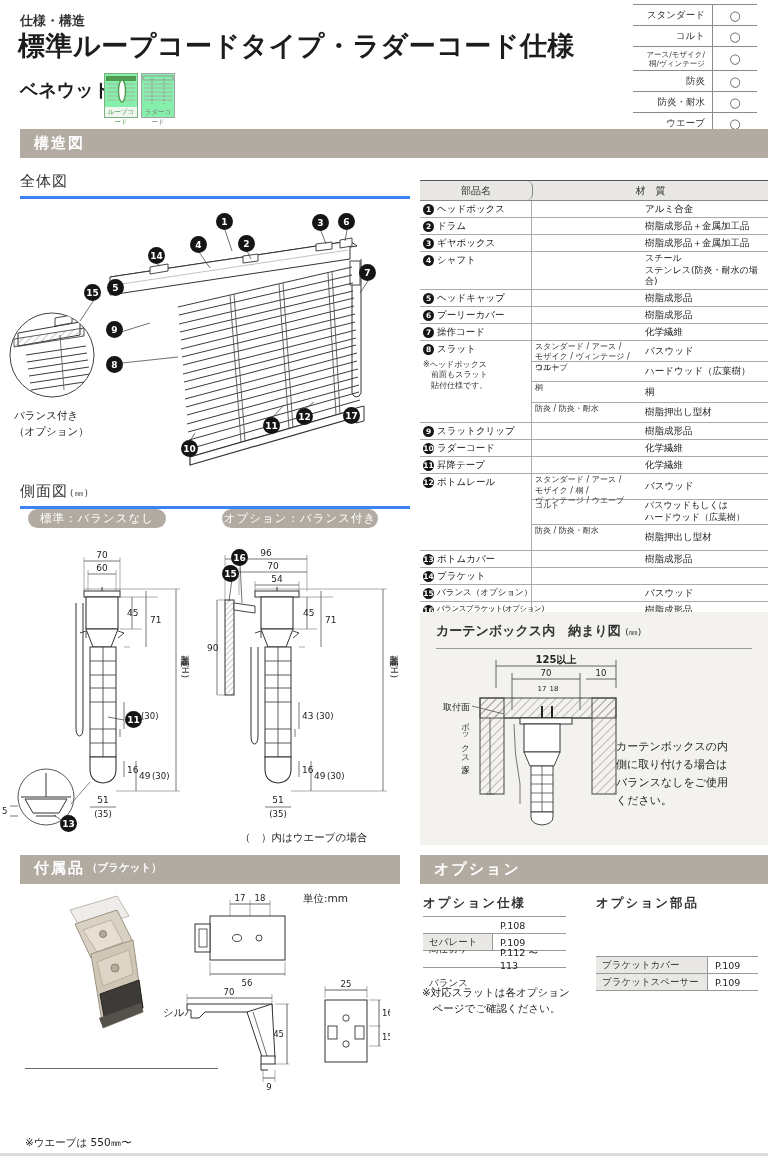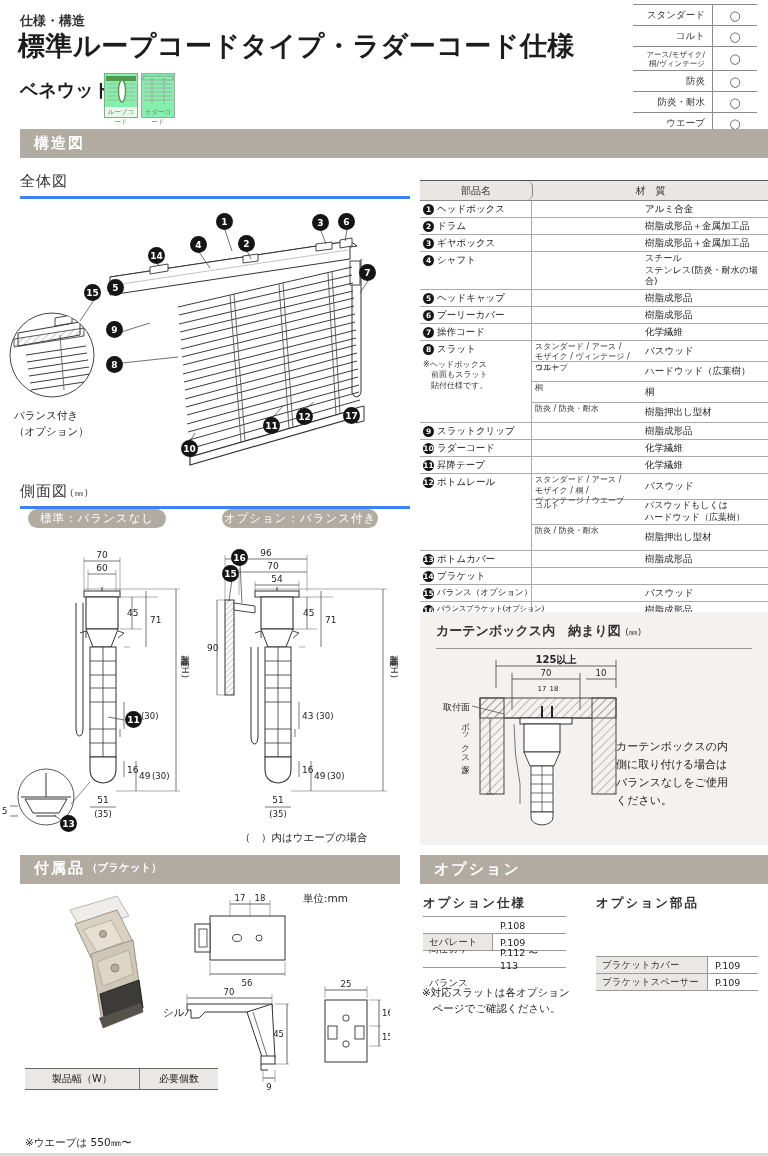--- a/index.html
+++ b/index.html
@@ -779,24 +779,20 @@
   <text x="207" y="128" font-size="8.5" text-anchor="start">16</text>
   <text x="207" y="152" font-size="8.5" text-anchor="start">15</text>
   <rect x="150" y="112" width="42" height="62" fill="#fff" stroke="#333" stroke-width="1"></rect>
   <circle cx="171" cy="130" r="3.2" fill="#fff" stroke="#333" stroke-width="0.9"></circle>
   <circle cx="171" cy="156" r="3.2" fill="#fff" stroke="#333" stroke-width="0.9"></circle>
   <rect x="153" y="138" width="9" height="13" fill="#fff" stroke="#333" stroke-width="0.9"></rect>
   <rect x="180" y="138" width="9" height="13" fill="#fff" stroke="#333" stroke-width="0.9"></rect>
 </svg>
 
 <div class="abs wtable" style="left:25px;top:1068px;width:193px;">
-  <div class="wt-head">
-    <div class="wt-c1">製品幅（W）</div>
-    <div class="wt-c2">必要個数</div>
-  </div>
 </div>
 <div class="abs note" style="left:25px;top:1136px;">※ウエーブは 550㎜〜</div>
 
 <div class="abs bar" style="left:420px;top:855px;width:348px;height:29px;">
   <span class="t1">オプション</span>
 </div>
 
 <div class="abs" style="left:423px;top:895px;font-size:12.5px;font-weight:bold;letter-spacing:2px;color:#333;">オプション仕様</div>
 <div class="abs opt-table" style="left:423px;top:916px;width:143px;">
   <div class="opt-row">

